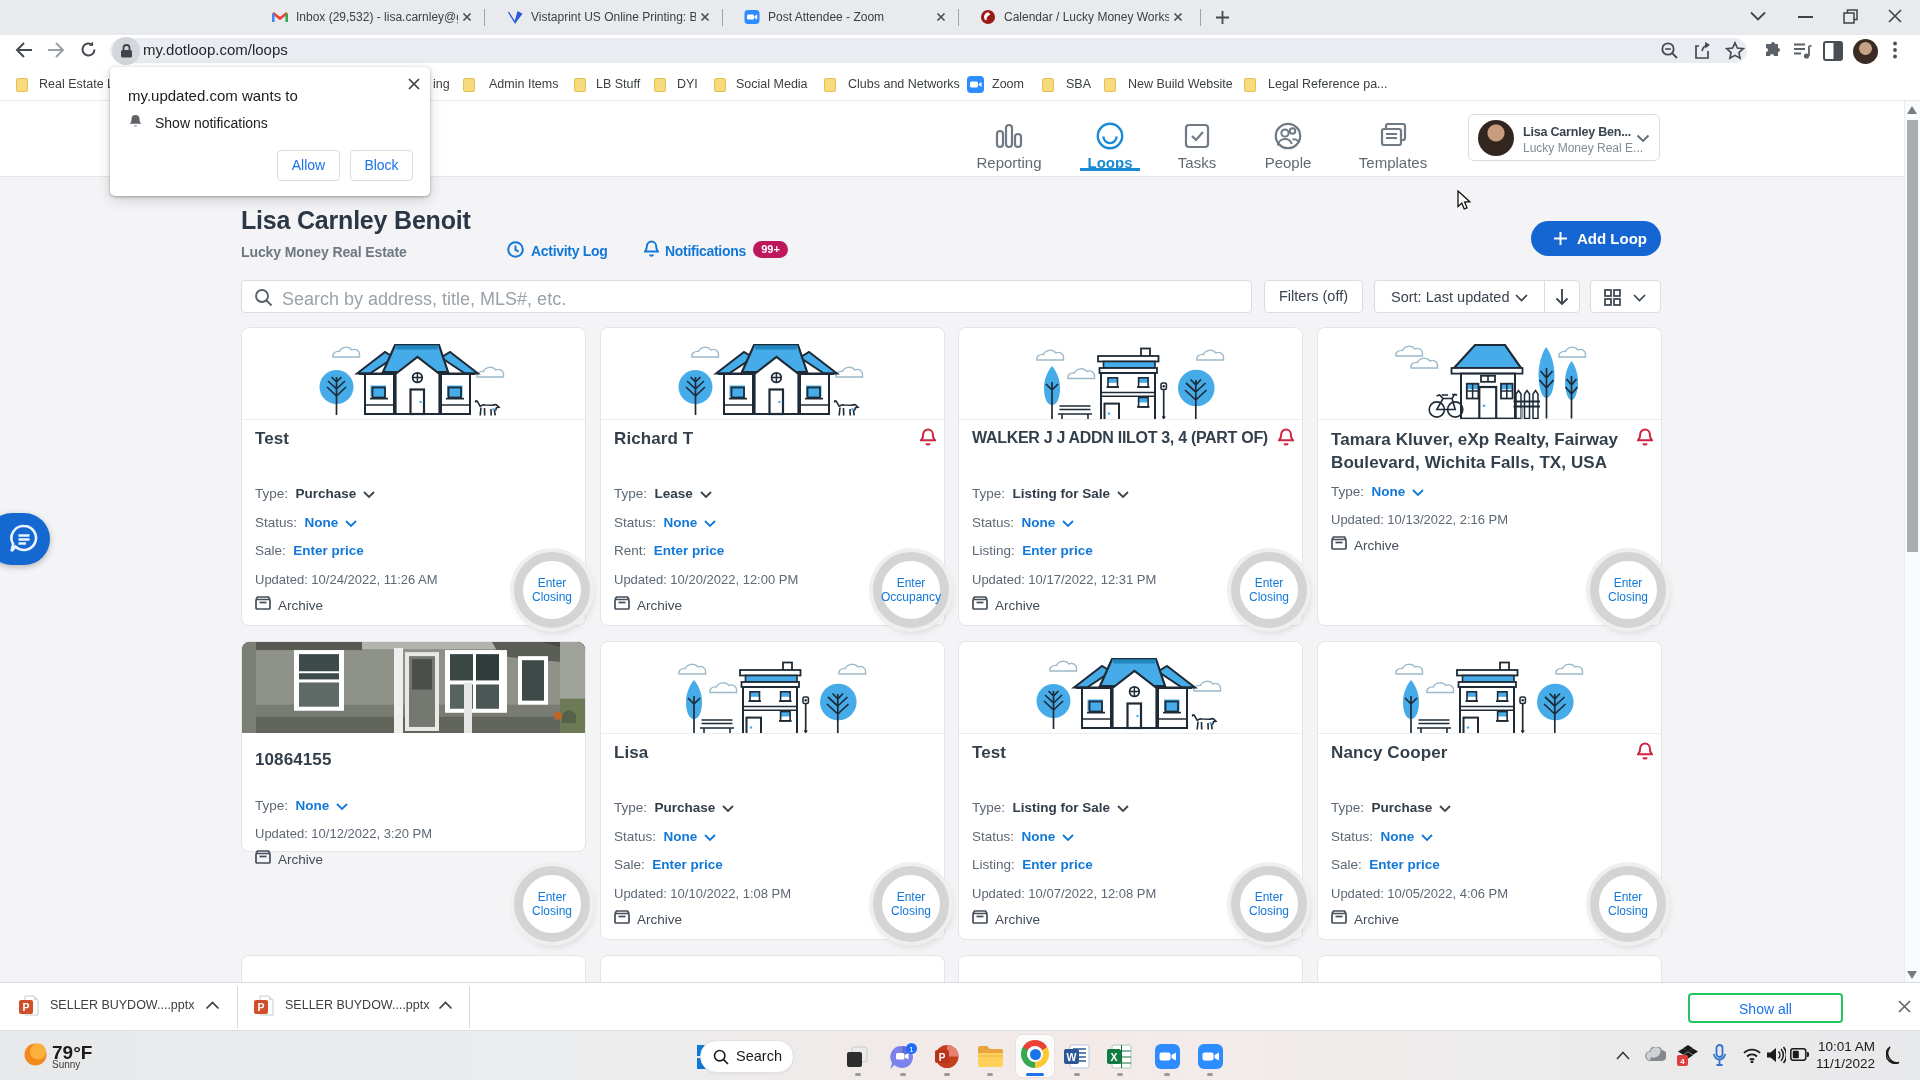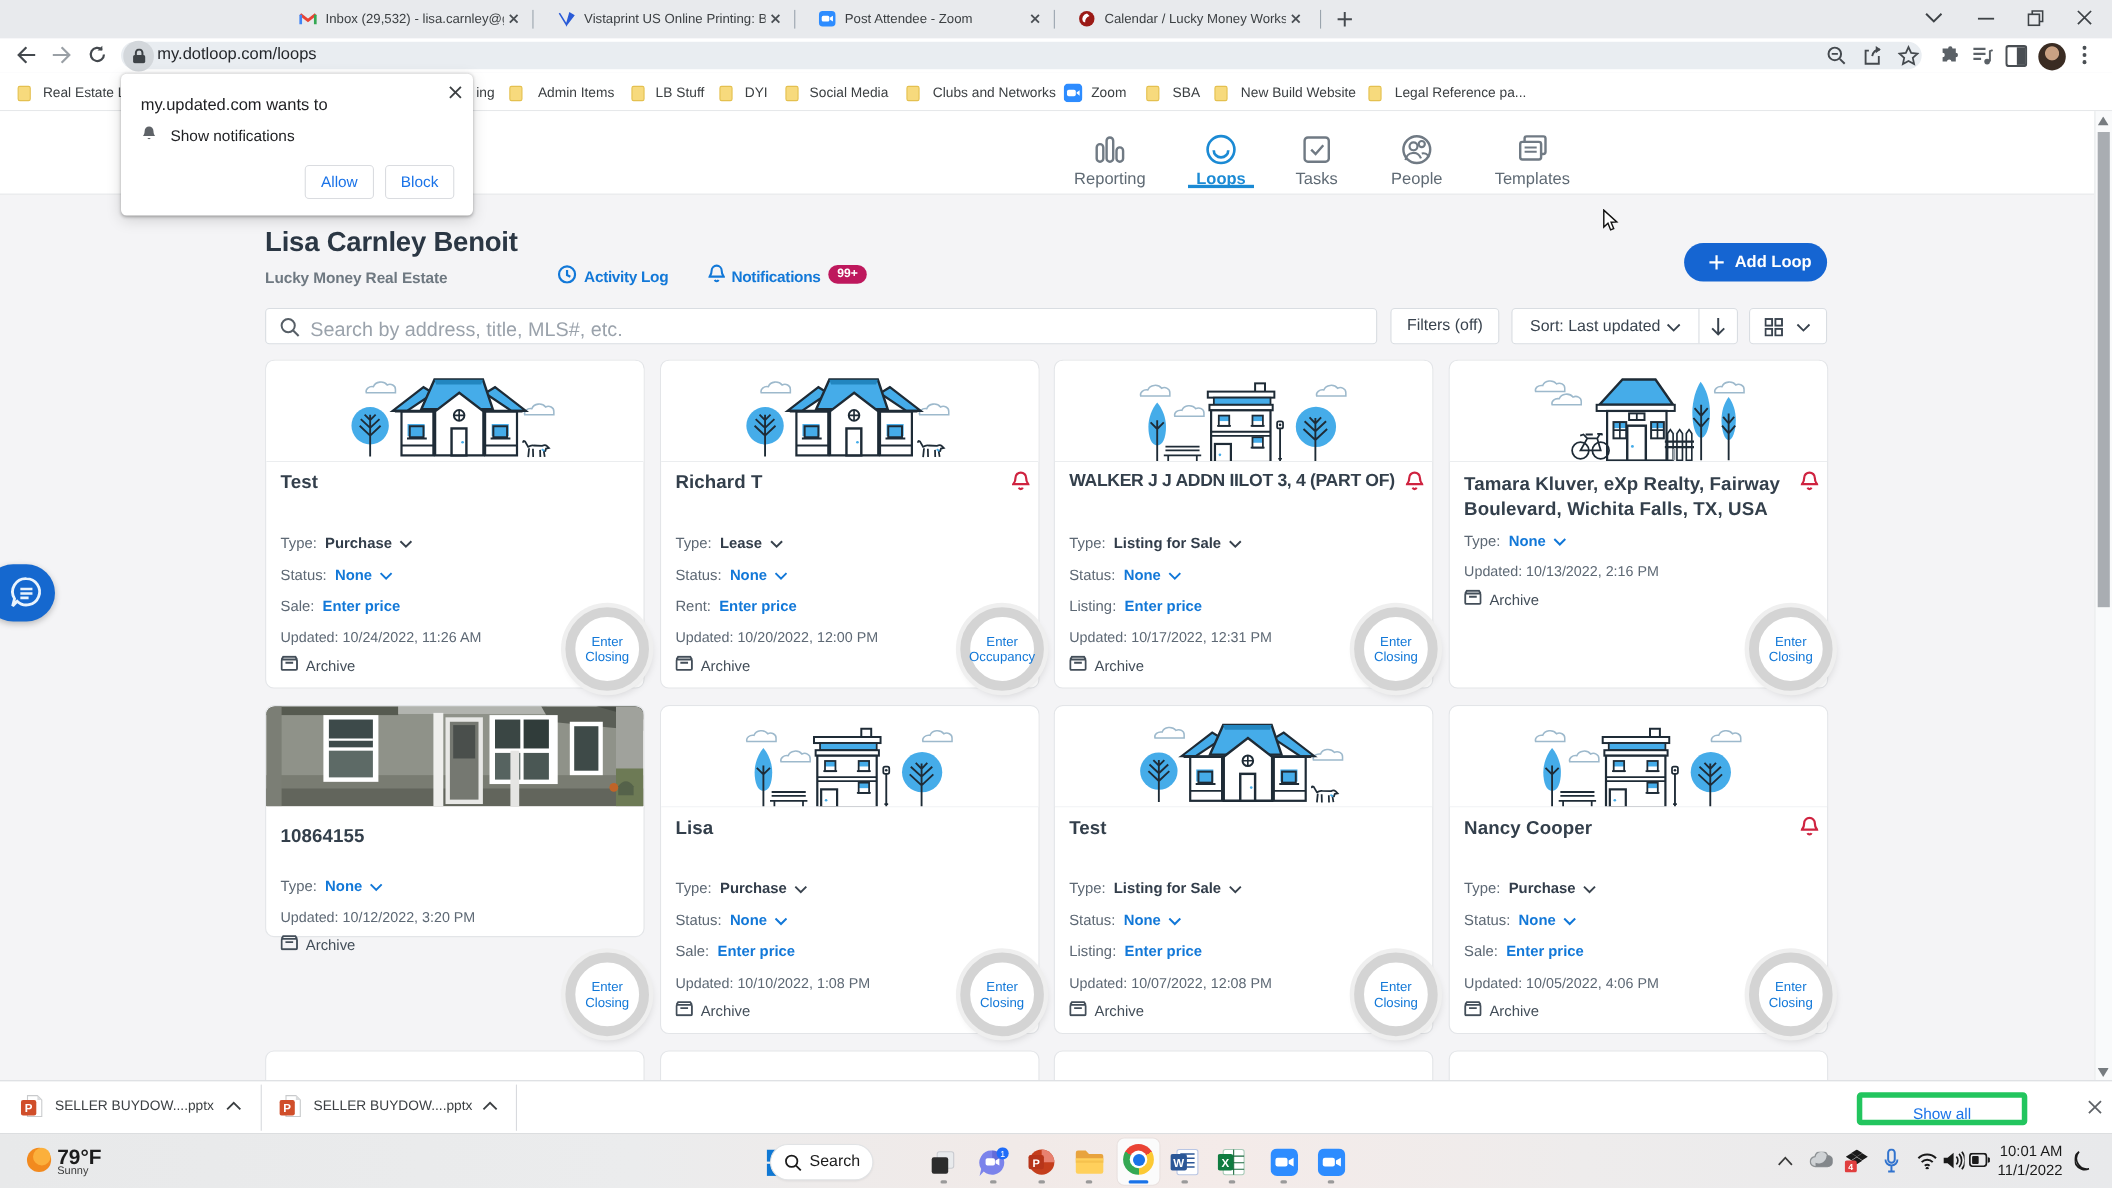--- a/index.html
+++ b/index.html
@@ -255,20 +255,28 @@
 
   <div class="abs" style="left:1348px; top:20px; width:90px;">
     <svg style="margin:0 auto;" width="32" height="30" viewBox="0 0 32 30">
         <rect x="9" y="3" width="19" height="16" rx="2" fill="#fff" stroke="#707a84" stroke-width="2.2"></rect>
         <rect x="5" y="8" width="19" height="16" rx="2" fill="#fff" stroke="#707a84" stroke-width="2.2"></rect>
         <path d="M9 13 H20 M9 17 H20" stroke="#707a84" stroke-width="1.8"></path>
       </svg>
     <div style="text-align:center; font-size:15px; color:#5f6a74; margin-top:3px;">Templates</div>
   </div>
 
+  <div class="abs" style="left:1468px; top:13px; width:192px; height:47px; border:1px solid #d7dbdf; border-radius:6px; background:#fff;">
+    <div style="position:absolute; left:9px; top:5px; width:36px; height:36px; border-radius:50%; background:radial-gradient(circle at 50% 36%, #c79d7e 0 27%, #33261e 31% 100%);"></div>
+    <div style="position:absolute; left:54px; top:10px; font-size:12.5px; font-weight:bold; color:#3a444e; letter-spacing:-0.2px;">Lisa Carnley Ben...</div>
+    <div style="position:absolute; left:54px; top:26px; font-size:12px; color:#818b94;">Lucky Money Real E...</div>
+    <svg style="position:absolute; left:167px; top:19px;" width="14" height="9" viewBox="0 0 14 9">
+        <path d="M1.5 1.5 L7 7 L12.5 1.5" fill="none" stroke="#5f6a74" stroke-width="1.8"></path>
+      </svg>
+  </div>
 </div>
 
 <div id="page" class="abs"></div>
 
 <div class="abs" style="left:241px; top:206px; font-size:25px; font-weight:bold; color:#2b3744; letter-spacing:-0.2px;">Lisa Carnley Benoit</div>
 <div class="abs" style="left:241px; top:244px; font-size:14px; font-weight:bold; color:#6e7881; letter-spacing:-0.1px;">Lucky Money Real Estate</div>
 <svg class="abs" style="left:507px; top:241px;" width="17" height="17" viewBox="0 0 17 17">
     <circle cx="8.5" cy="8.5" r="7.3" fill="none" stroke="#1278d8" stroke-width="2"></circle>
     <path d="M8.5 4.5 V9 L11.5 10.5" fill="none" stroke="#1278d8" stroke-width="2"></path>
   </svg>
@@ -671,21 +679,21 @@
       <path d="M6 1 H15 L19 5 V20 H6z" fill="#fff" stroke="#c8cacc" stroke-width="1"></path>
       <path d="M15 1 L19 5 H15z" fill="#dadcde"></path>
       <rect x="0" y="5" width="14" height="14" rx="2" fill="#d04e2a"></rect>
       <text x="7" y="15.5" font-size="10.5" font-weight="bold" fill="#fff" text-anchor="middle" font-family="Liberation Sans">P</text>
     </svg>
   <div style="position:absolute; left:285px; top:15px; font-size:12.5px; color:#3c4043;">SELLER BUYDOW....pptx</div>
   <svg style="position:absolute; left:438px; top:18px;" width="15" height="9" viewBox="0 0 15 9">
       <path d="M1.5 7.5 L7.5 1.5 L13.5 7.5" fill="none" stroke="#3c4043" stroke-width="1.7"></path>
     </svg>
   <div style="position:absolute; left:469px; top:3px; width:1px; height:42px; background:#d8dade;"></div>
-  <div style="position:absolute; left:1688px; top:10px; width:155px; height:30px; border:5px solid #22c55e; border-radius:4px; color:#1a73e8; font-size:14px; text-align:center; line-height:28px;">Show all</div>
+  <div style="position:absolute; left:1688px; top:10px; width:155px; height:30px; border:2px solid #22c55e; border-radius:4px; color:#1a73e8; font-size:14px; text-align:center; line-height:28px;">Show all</div>
   <svg style="position:absolute; left:1898px; top:17px;" width="13" height="13" viewBox="0 0 13 13">
       <path d="M1 1 L12 12 M12 1 L1 12" stroke="#5f6368" stroke-width="1.6"></path>
     </svg>
 </div>
 
 <div id="taskbar" class="abs">
 
   <svg style="position:absolute; left:22px; top:10px;" width="27" height="27" viewBox="0 0 27 27">
       <circle cx="13.5" cy="13.5" r="11" fill="#f28a1e"></circle>
       <circle cx="16" cy="10.5" r="8" fill="#fbb03c"></circle>

